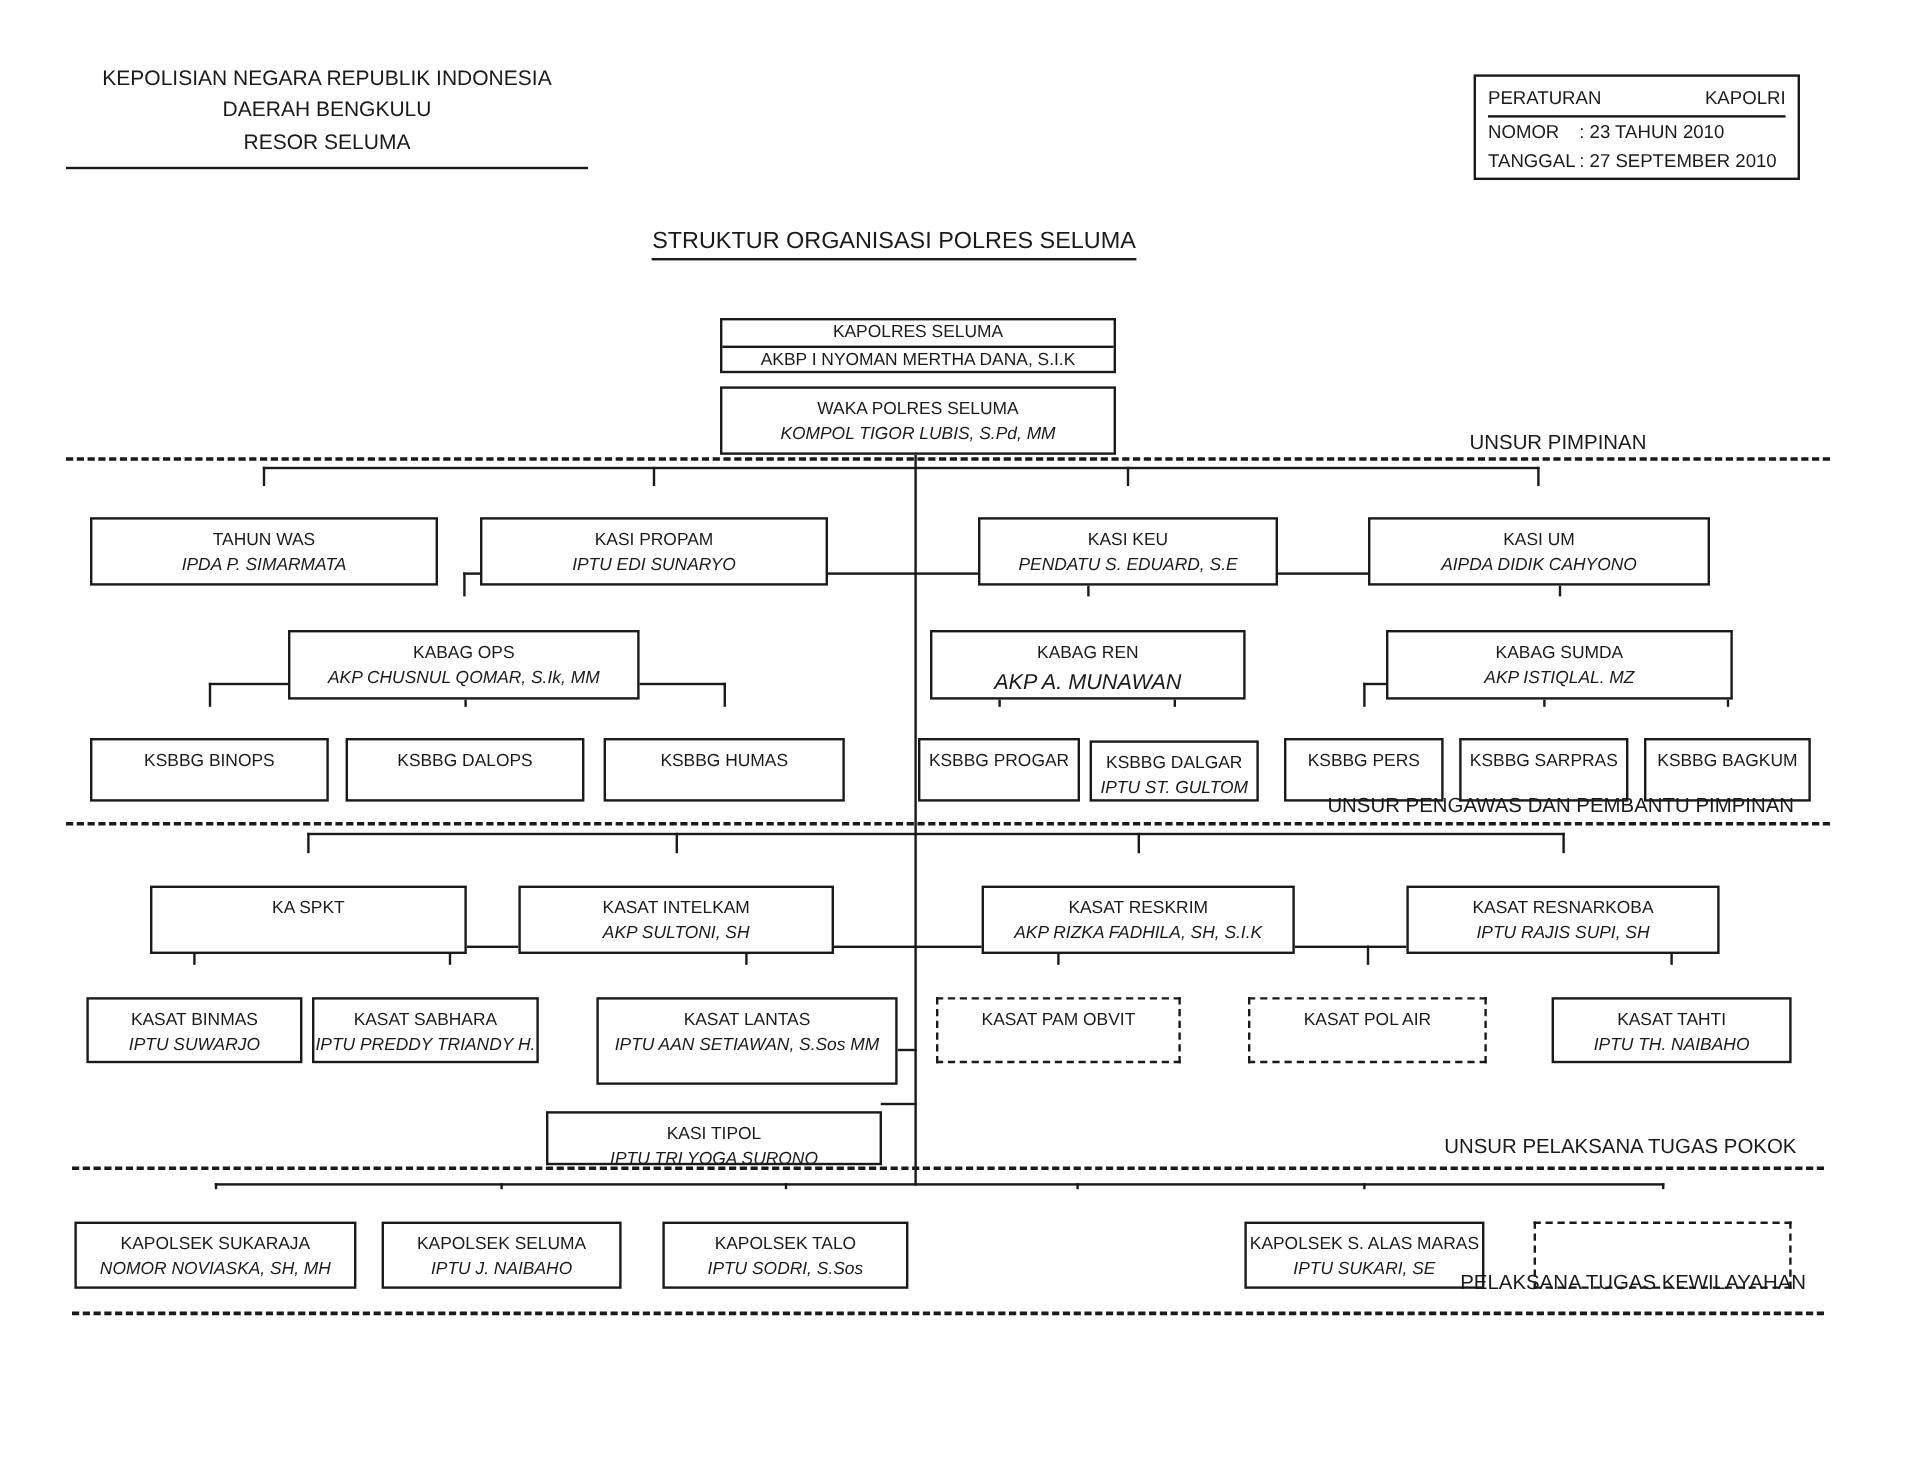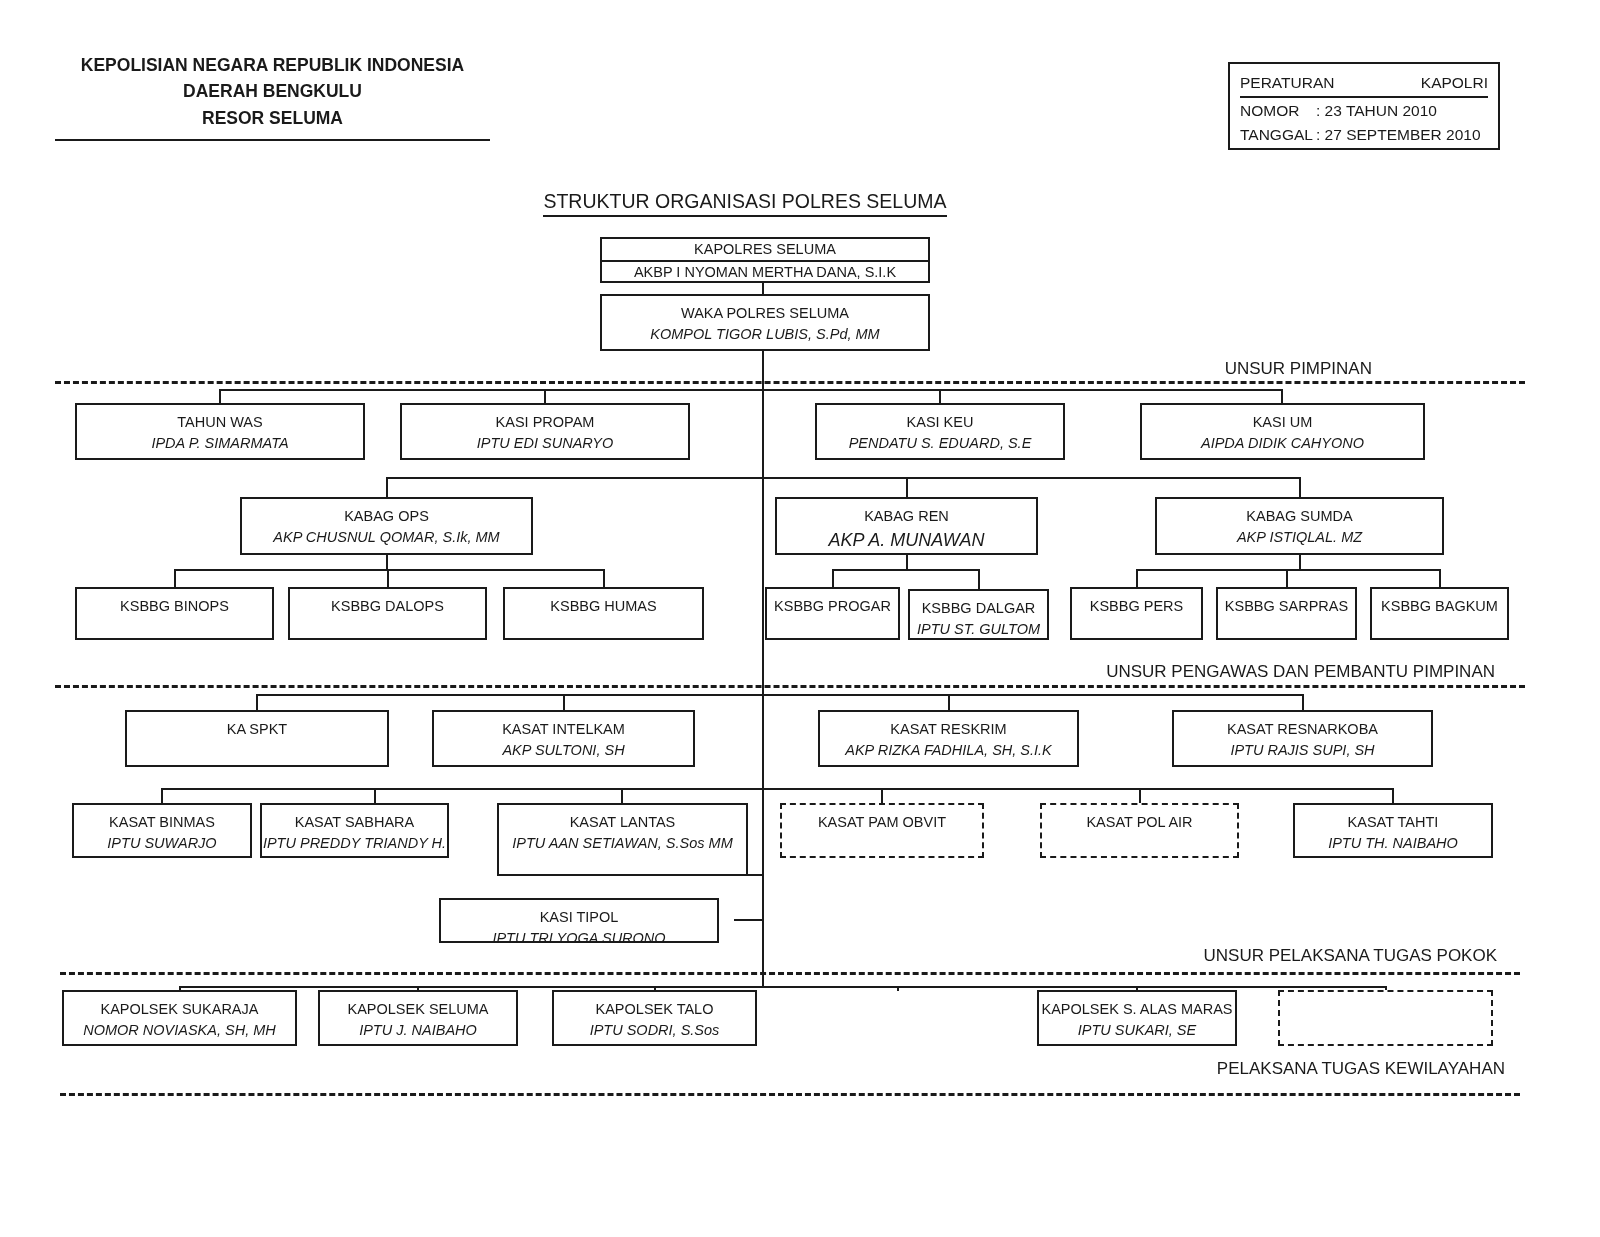--- a/index.html
+++ b/index.html
@@ -3,36 +3,36 @@
 <meta charset="utf-8">
 <style>
   html,body{margin:0;padding:0;background:#fff;}
   #canvas{
     position:relative;width:1600px;height:1237px;background:#fff;overflow:hidden;
     font-family:"Liberation Sans",sans-serif;color:#1a1a1a;
   }
   
   .org-head{
     position:absolute;left:55px;top:52px;width:435px;text-align:center;
-    font-size:17.5px;line-height:1.5;padding-bottom:8px;border-bottom:2px solid #1a1a1a;font-weight:bold;
+    font-size:17.5px;line-height:1.5;padding-bottom:8px;border-bottom:2px solid #1a1a1a;
   }
   .reg-box{
     position:absolute;left:1228px;top:62px;width:272px;height:88px;border:2px solid #1a1a1a;
     box-sizing:border-box;padding:7px 10px 0 10px;font-size:15.5px;line-height:1.55;
   }
   .reg-line1{display:flex;justify-content:space-between;border-bottom:2px solid #1a1a1a;padding-bottom:1px;margin-bottom:1px;}
   .reg-row{display:flex;}
   .reg-row .lab{width:76px;}
   .chart-title{position:absolute;left:460px;top:190px;width:570px;text-align:center;font-size:19.5px;}
   .chart-title span{border-bottom:2px solid #1a1a1a;padding-bottom:3px;}
   
   .node{
     position:absolute;border:2px solid #1a1a1a;background:#fff;box-sizing:border-box;
     display:flex;flex-direction:column;align-items:center;padding-top:7px;
-    text-align:left;font-size:14.5px;line-height:1.45;z-index:2;
+    text-align:left;font-size:14.5px;line-height:1.45;z-index:2;margin-top:28px;
   }
   .node.dashed{border-style:dashed;}
   .node .nn{white-space:nowrap;font-style:italic;}
   .node.big-name .nn{font-size:18px;line-height:1.3;margin-top:2px;}
   .node.kapolres{padding:0;display:block;}
   .node.kapolres .cell{height:21px;display:flex;align-items:center;justify-content:center;}
   .node.kapolres .cell2{border-top:2px solid #1a1a1a;}
   
   .hl,.vl{position:absolute;background:#1a1a1a;z-index:1;}
   .hl{height:2px;}
@@ -174,21 +174,21 @@
     <div class="nt">KASAT PAM OBVIT</div>
   </div>
   <div class="node dashed" style="left:1040px;top:803px;width:199px;height:55px">
     <div class="nt">KASAT POL AIR</div>
   </div>
   <div class="node" style="left:1293px;top:803px;width:200px;height:55px">
     <div class="nt">KASAT TAHTI</div>
     <div class="nn">IPTU TH. NAIBAHO</div>
   </div>
 
-  <div class="node" style="left:439px;top:898px;width:280px;height:45px">
+  <div class="node" style="left:455px;top:898px;width:280px;height:45px">
     <div class="nt">KASI TIPOL</div>
     <div class="nn">IPTU TRI YOGA SURONO</div>
   </div>
 
   <div class="node" style="left:62px;top:990px;width:235px;height:56px">
     <div class="nt">KAPOLSEK SUKARAJA</div>
     <div class="nn">NOMOR NOVIASKA, SH, MH</div>
   </div>
   <div class="node" style="left:318px;top:990px;width:200px;height:56px">
     <div class="nt">KAPOLSEK SELUMA</div>

